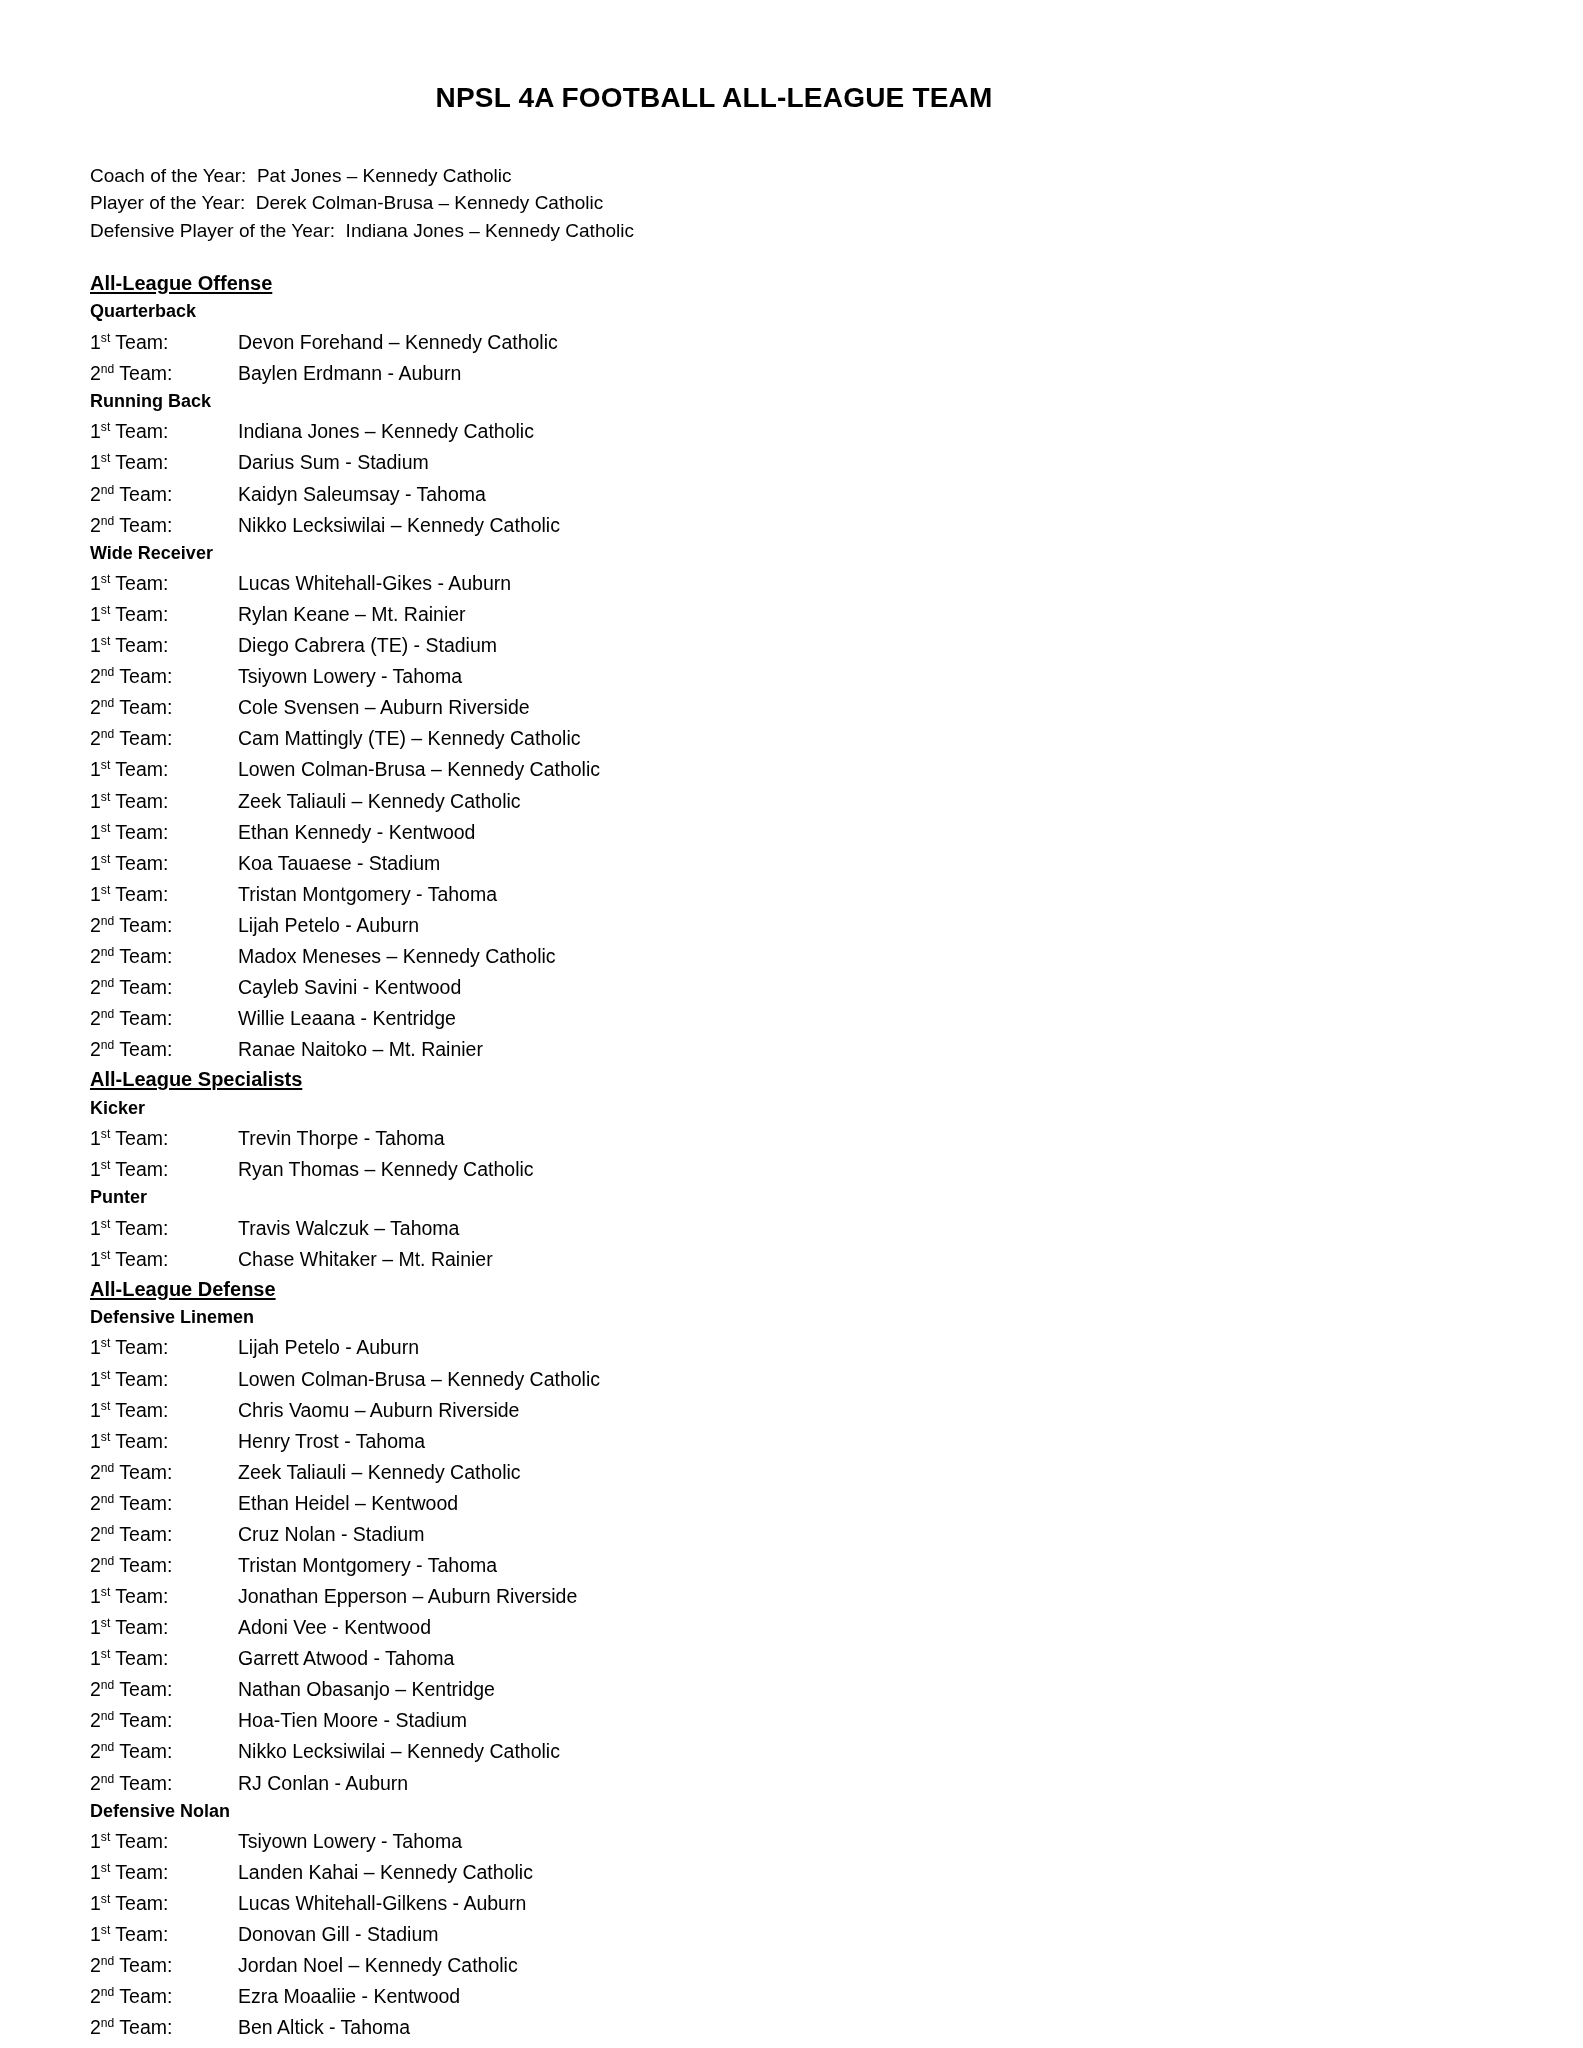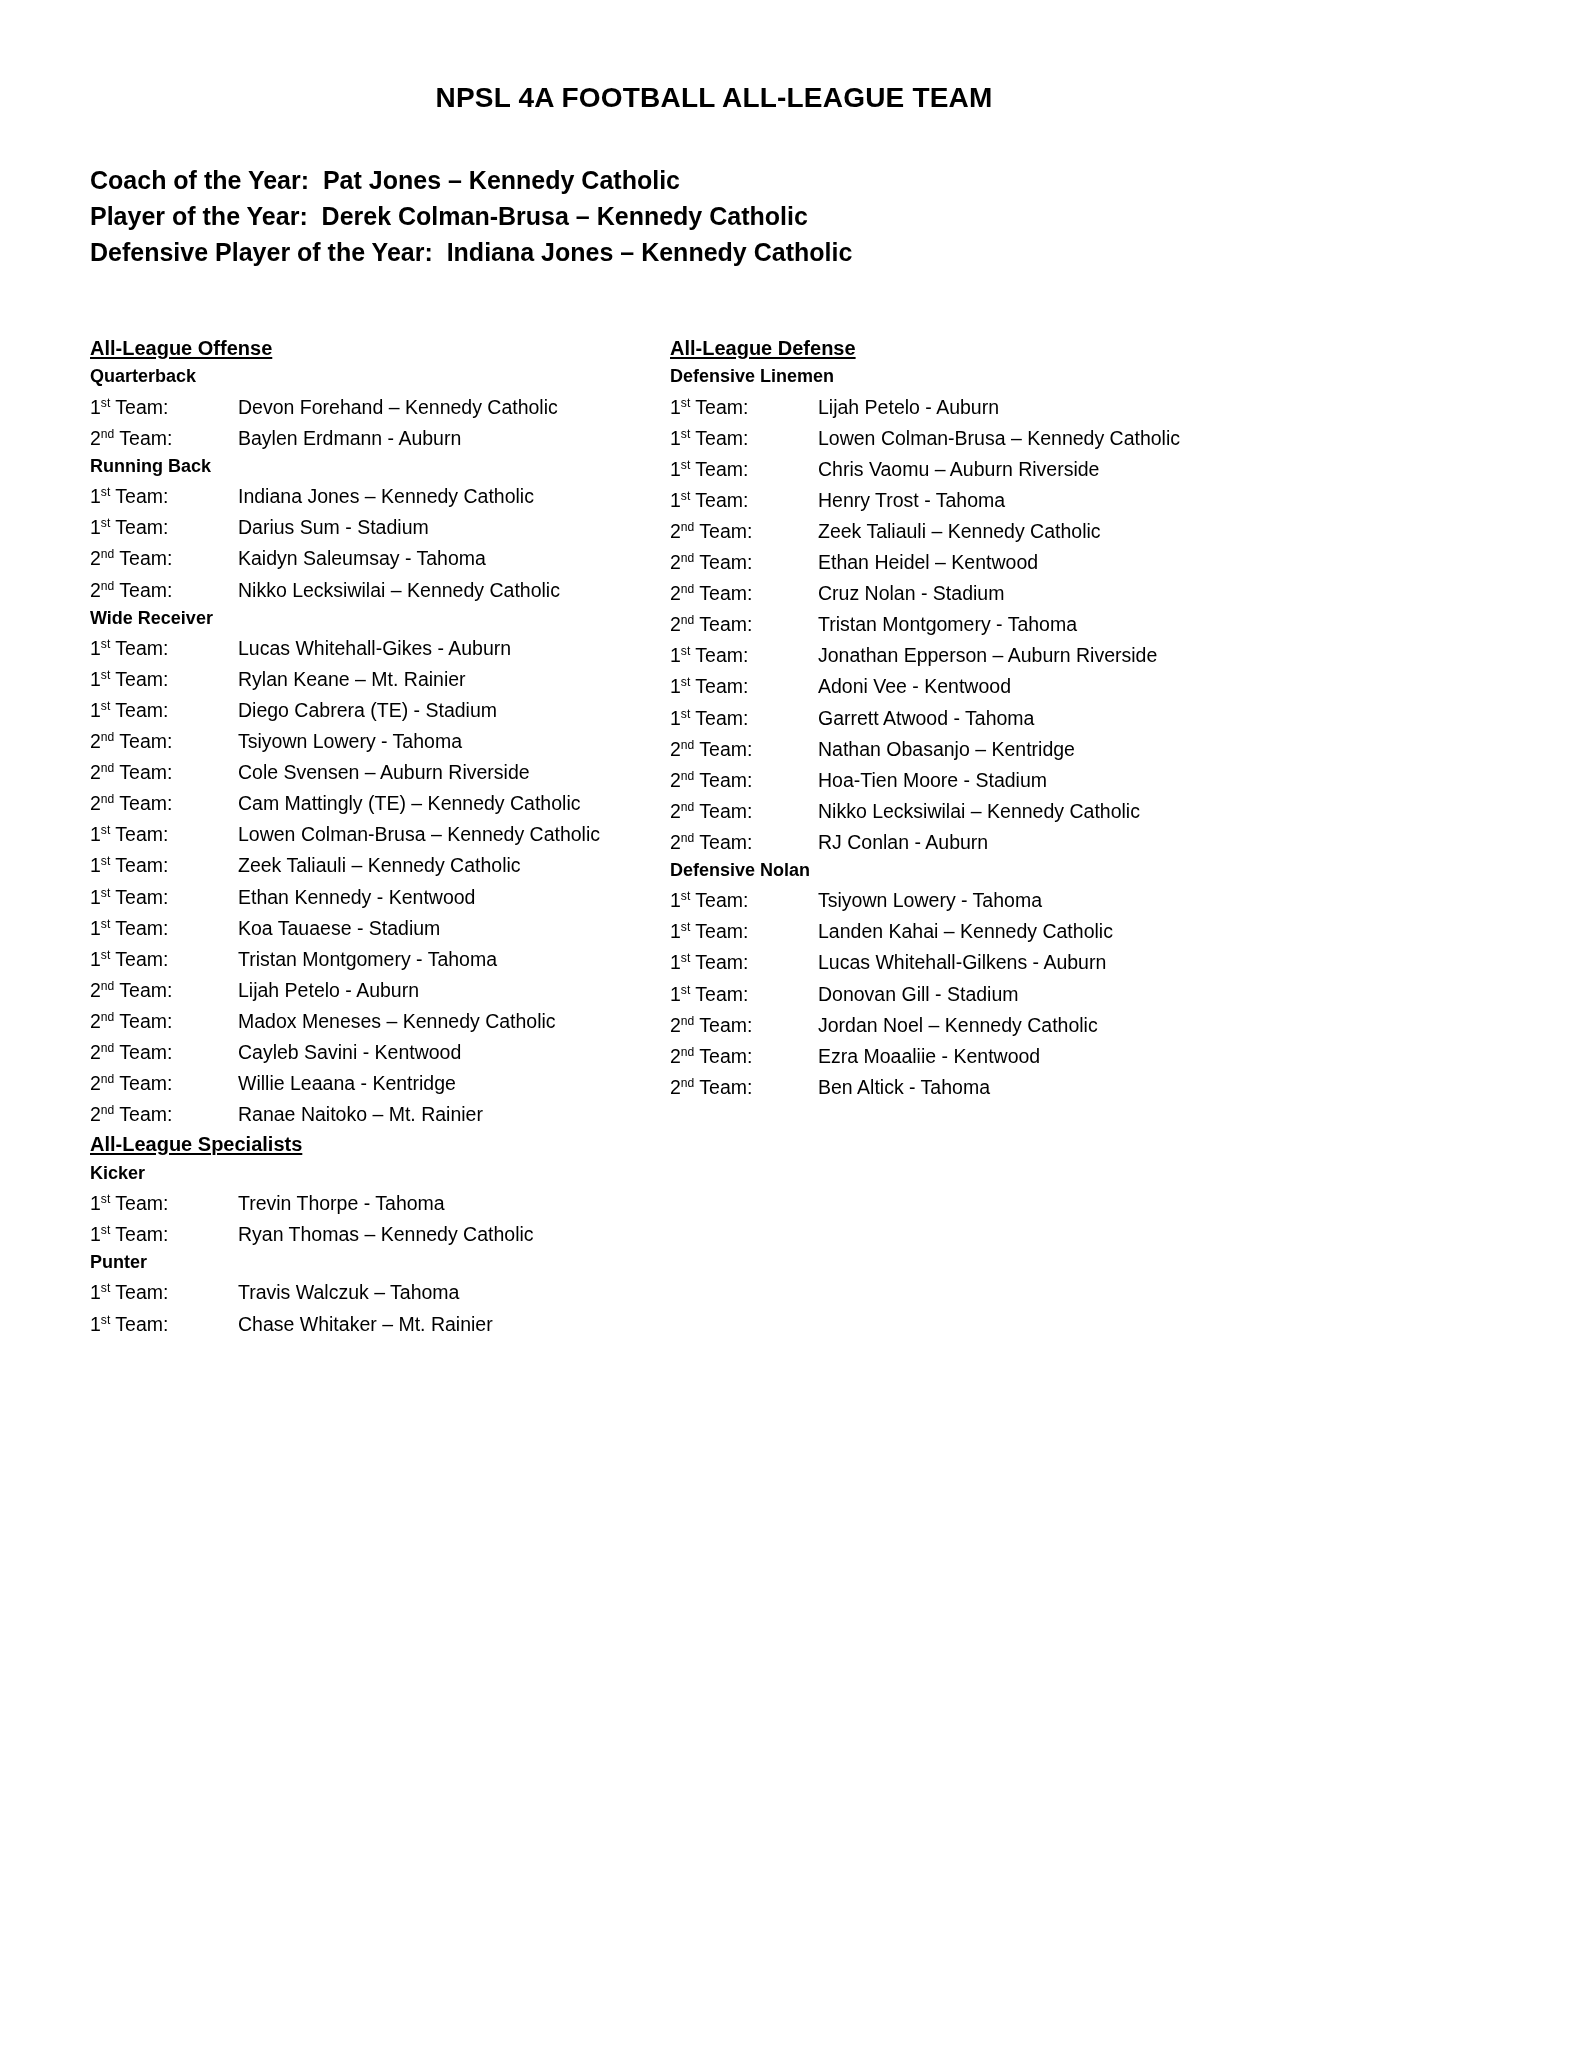--- a/index.html
+++ b/index.html
@@ -31,29 +31,30 @@
     letter-spacing: 0.2px;
     margin: 12px 0 0 0;
     padding-right: 30px;
   }
 
   .awards {
     margin-top: 48px;
     margin-left: 0;
   }
   .award-line {
-    font-size: 25px;
-    font-weight: bold;
+    font-size: 19px;
+    font-weight: normal;
     line-height: 1.44;
     white-space: pre;
   }
 
   .columns {
     display: flex;
-    margin-top: 63px;
+    margin-top: 24px;
+    flex-direction: column;
   }
   .col-left {
     width: 580px;
     flex: 0 0 580px;
   }
   .col-right {
     width: 600px;
     flex: 0 0 600px;
     margin-left: 0px;
   }

